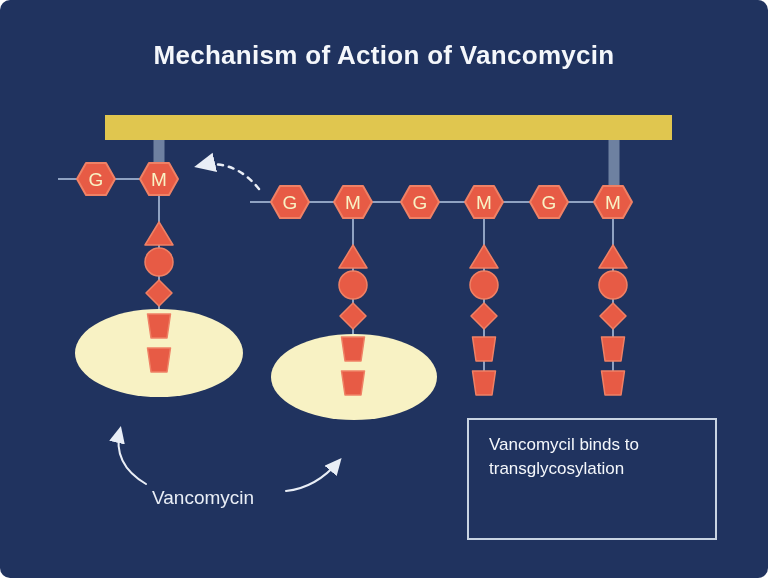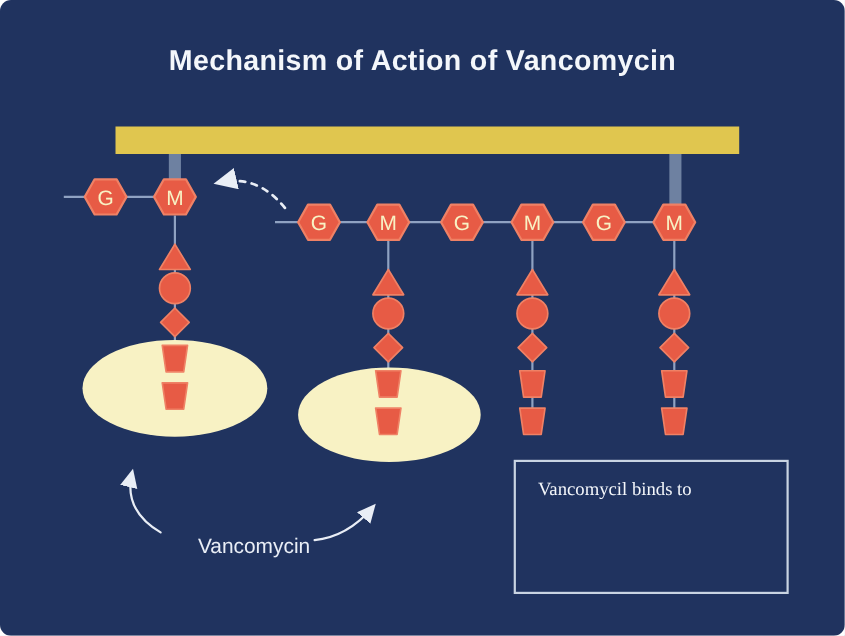--- a/index.html
+++ b/index.html
@@ -22,29 +22,29 @@
   .thin-line     { stroke:var(--line,#8fa2c2); stroke-width:2; fill:none; }
   .hex           { fill:var(--coral,#e75b45); stroke:var(--coral-light,#ef8165); stroke-width:2; stroke-linejoin:round; }
   .hex-label     { fill:var(--cream,#f8f2c4); font-size:19px; text-anchor:middle; font-family:"Liberation Sans",sans-serif; }
   .shape         { fill:var(--coral,#e75b45); stroke:var(--coral-light,#ef8165); stroke-width:1.5; stroke-linejoin:round; }
   .blob          { fill:var(--cream,#f8f2c4); }
   .arrow-dashed  { stroke:var(--arrow,#e9eef6); stroke-width:2.5; stroke-dasharray:5 6; fill:none; stroke-linecap:round; }
   .arrow-solid   { stroke:var(--arrow,#e9eef6); stroke-width:2; fill:none; stroke-linecap:round; }
 
   .vanc-label {
     position:absolute; left:152px; top:487px; width:130px;
-    text-align:right; color:var(--arrow,#e9eef6); font-size:19px;
+    text-align:left; color:var(--arrow,#e9eef6); font-size:19px;
   }
   .info-box {
     position:absolute; left:467px; top:418px; width:250px; height:122px;
     border:2px solid var(--box-border,#c9d4e2); box-sizing:border-box;
     padding:13px 10px 0 20px; color:var(--text-light,#f4f7fb);
     font-size:17px; line-height:24px;
   }
-  .info-box span { display:block;font-family:Liberation Serif, serif; }
+  .info-box span { display:block; }
 </style>
 </head>
 <body>
 
 <div class="canvas">
 
   <h1 class="title">Mechanism of Action of Vancomycin</h1>
 
   <svg class="diagram" width="768" height="578" viewBox="0 0 768 578">
     <defs>
@@ -135,15 +135,16 @@
     <path class="arrow-dashed" d="M259,189 Q234,158 199,166" marker-end="url(#ah)"></path>
 
     <path class="arrow-solid" d="M146,484 Q112,464 120,430" marker-end="url(#ah)"></path>
     <path class="arrow-solid" d="M286,491 Q316,488 339,461" marker-end="url(#ah)"></path>
   </svg>
 
   <div class="vanc-label">Vancomycin</div>
 
   <div class="info-box">
     <span>Vancomycil binds to</span>
+    <span>transglycosylation</span>
   </div>
 
 </div>
 
 </body></html>

